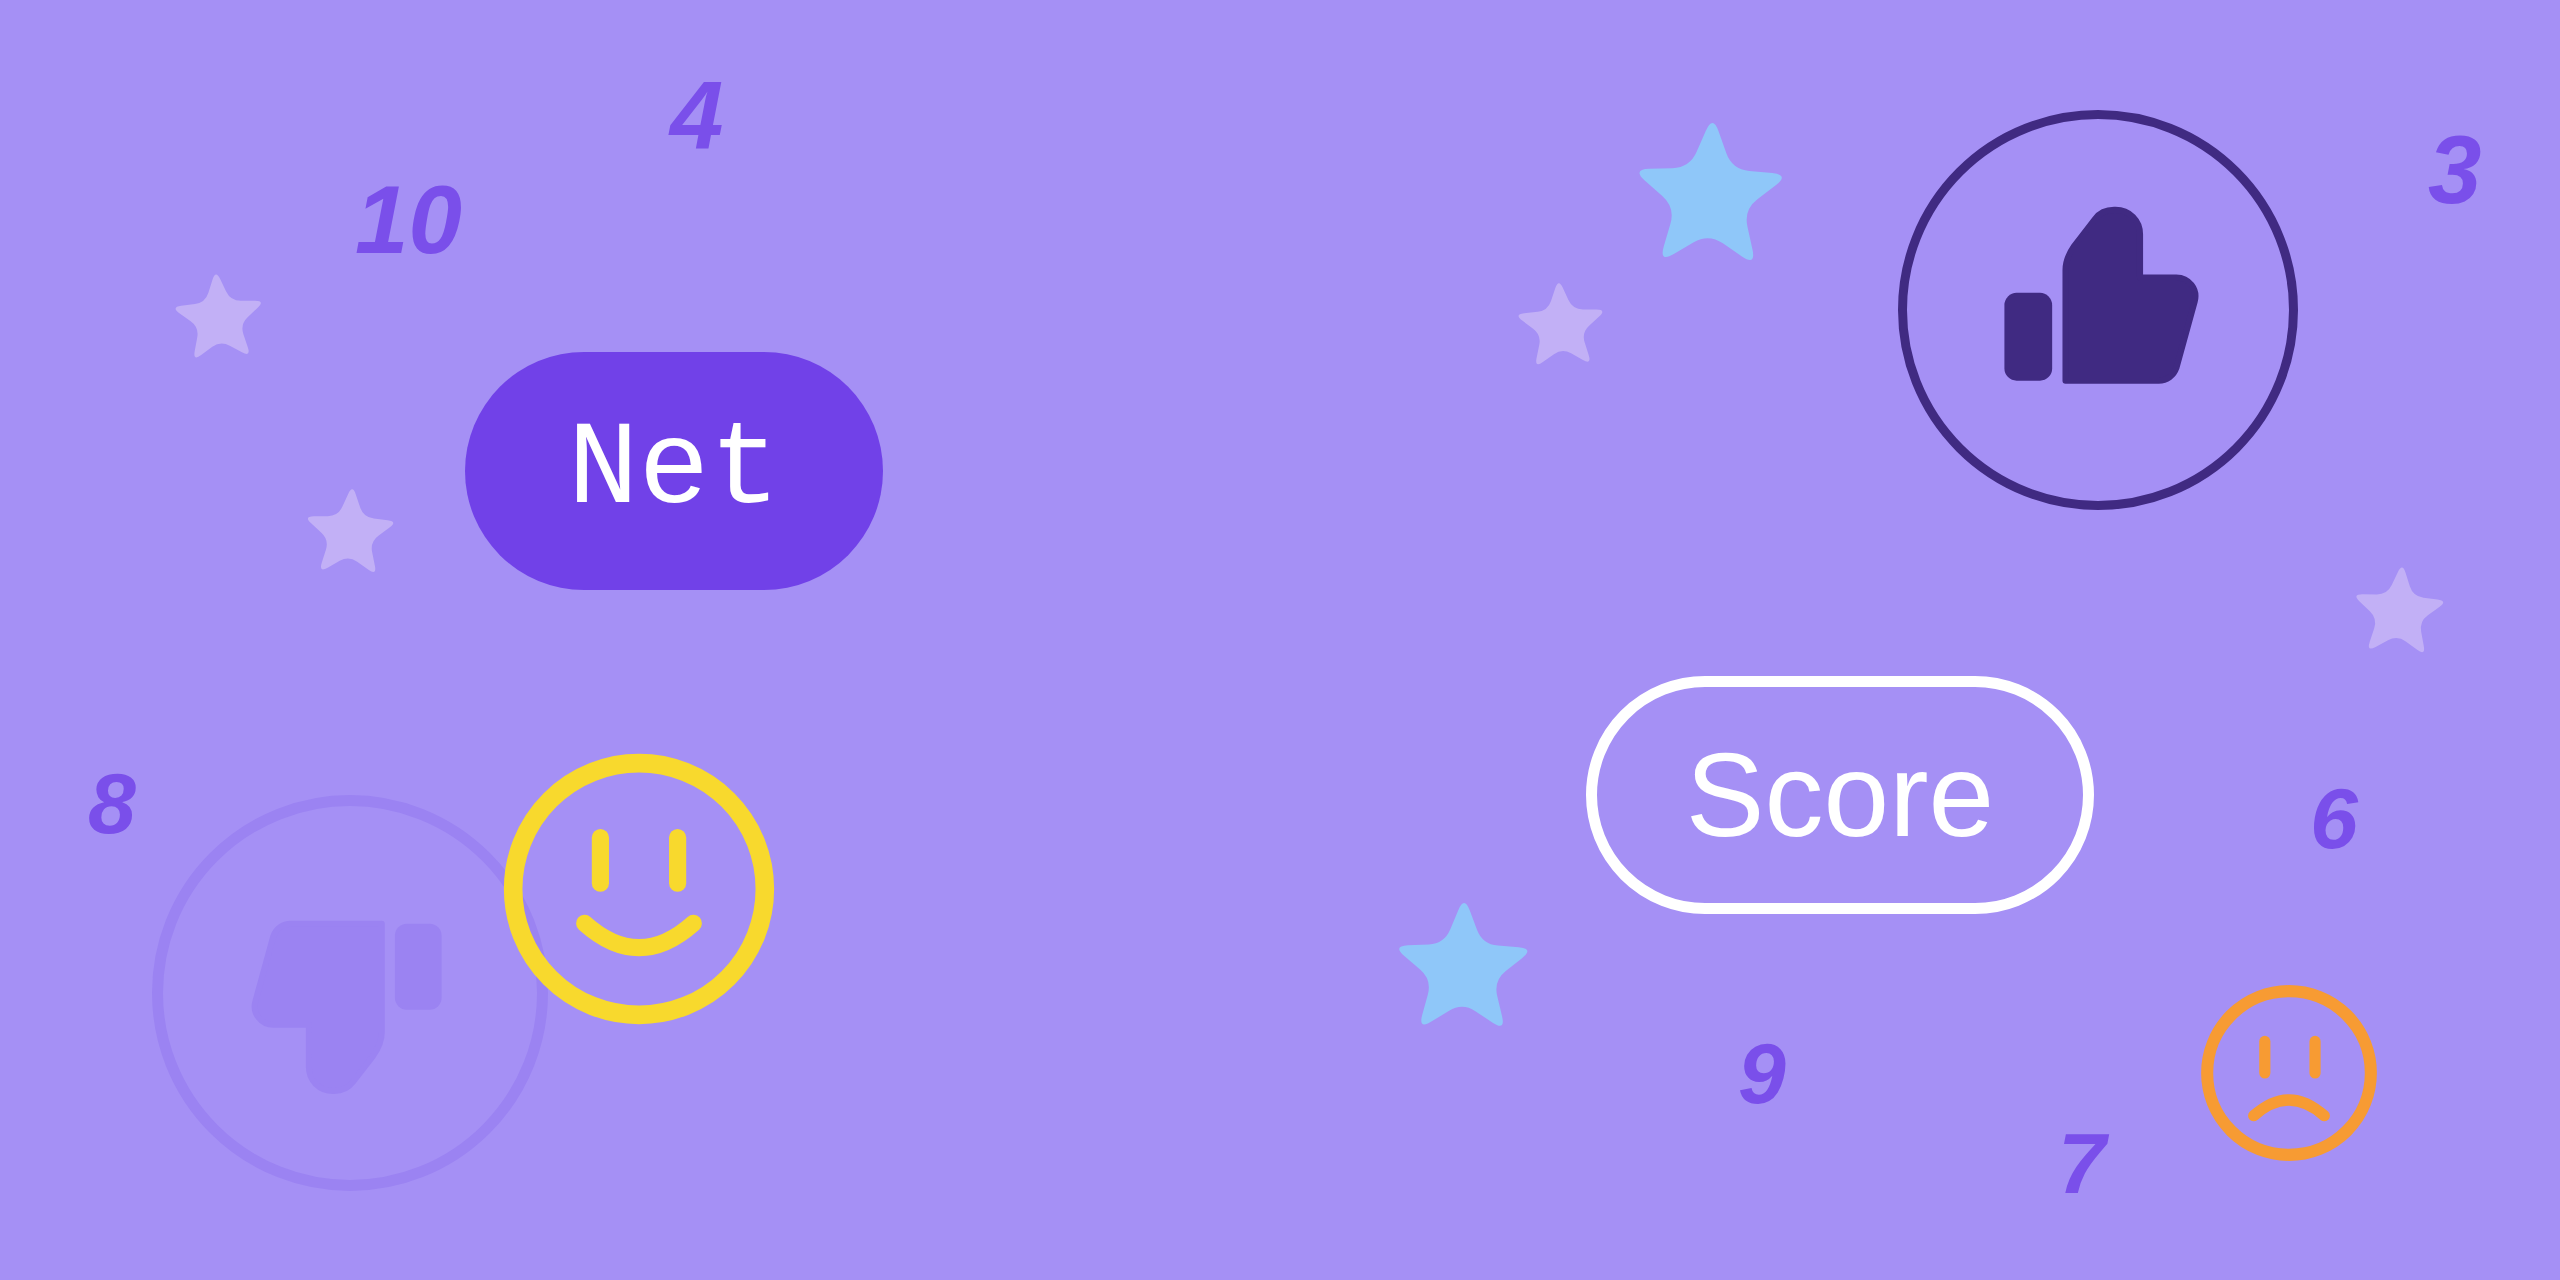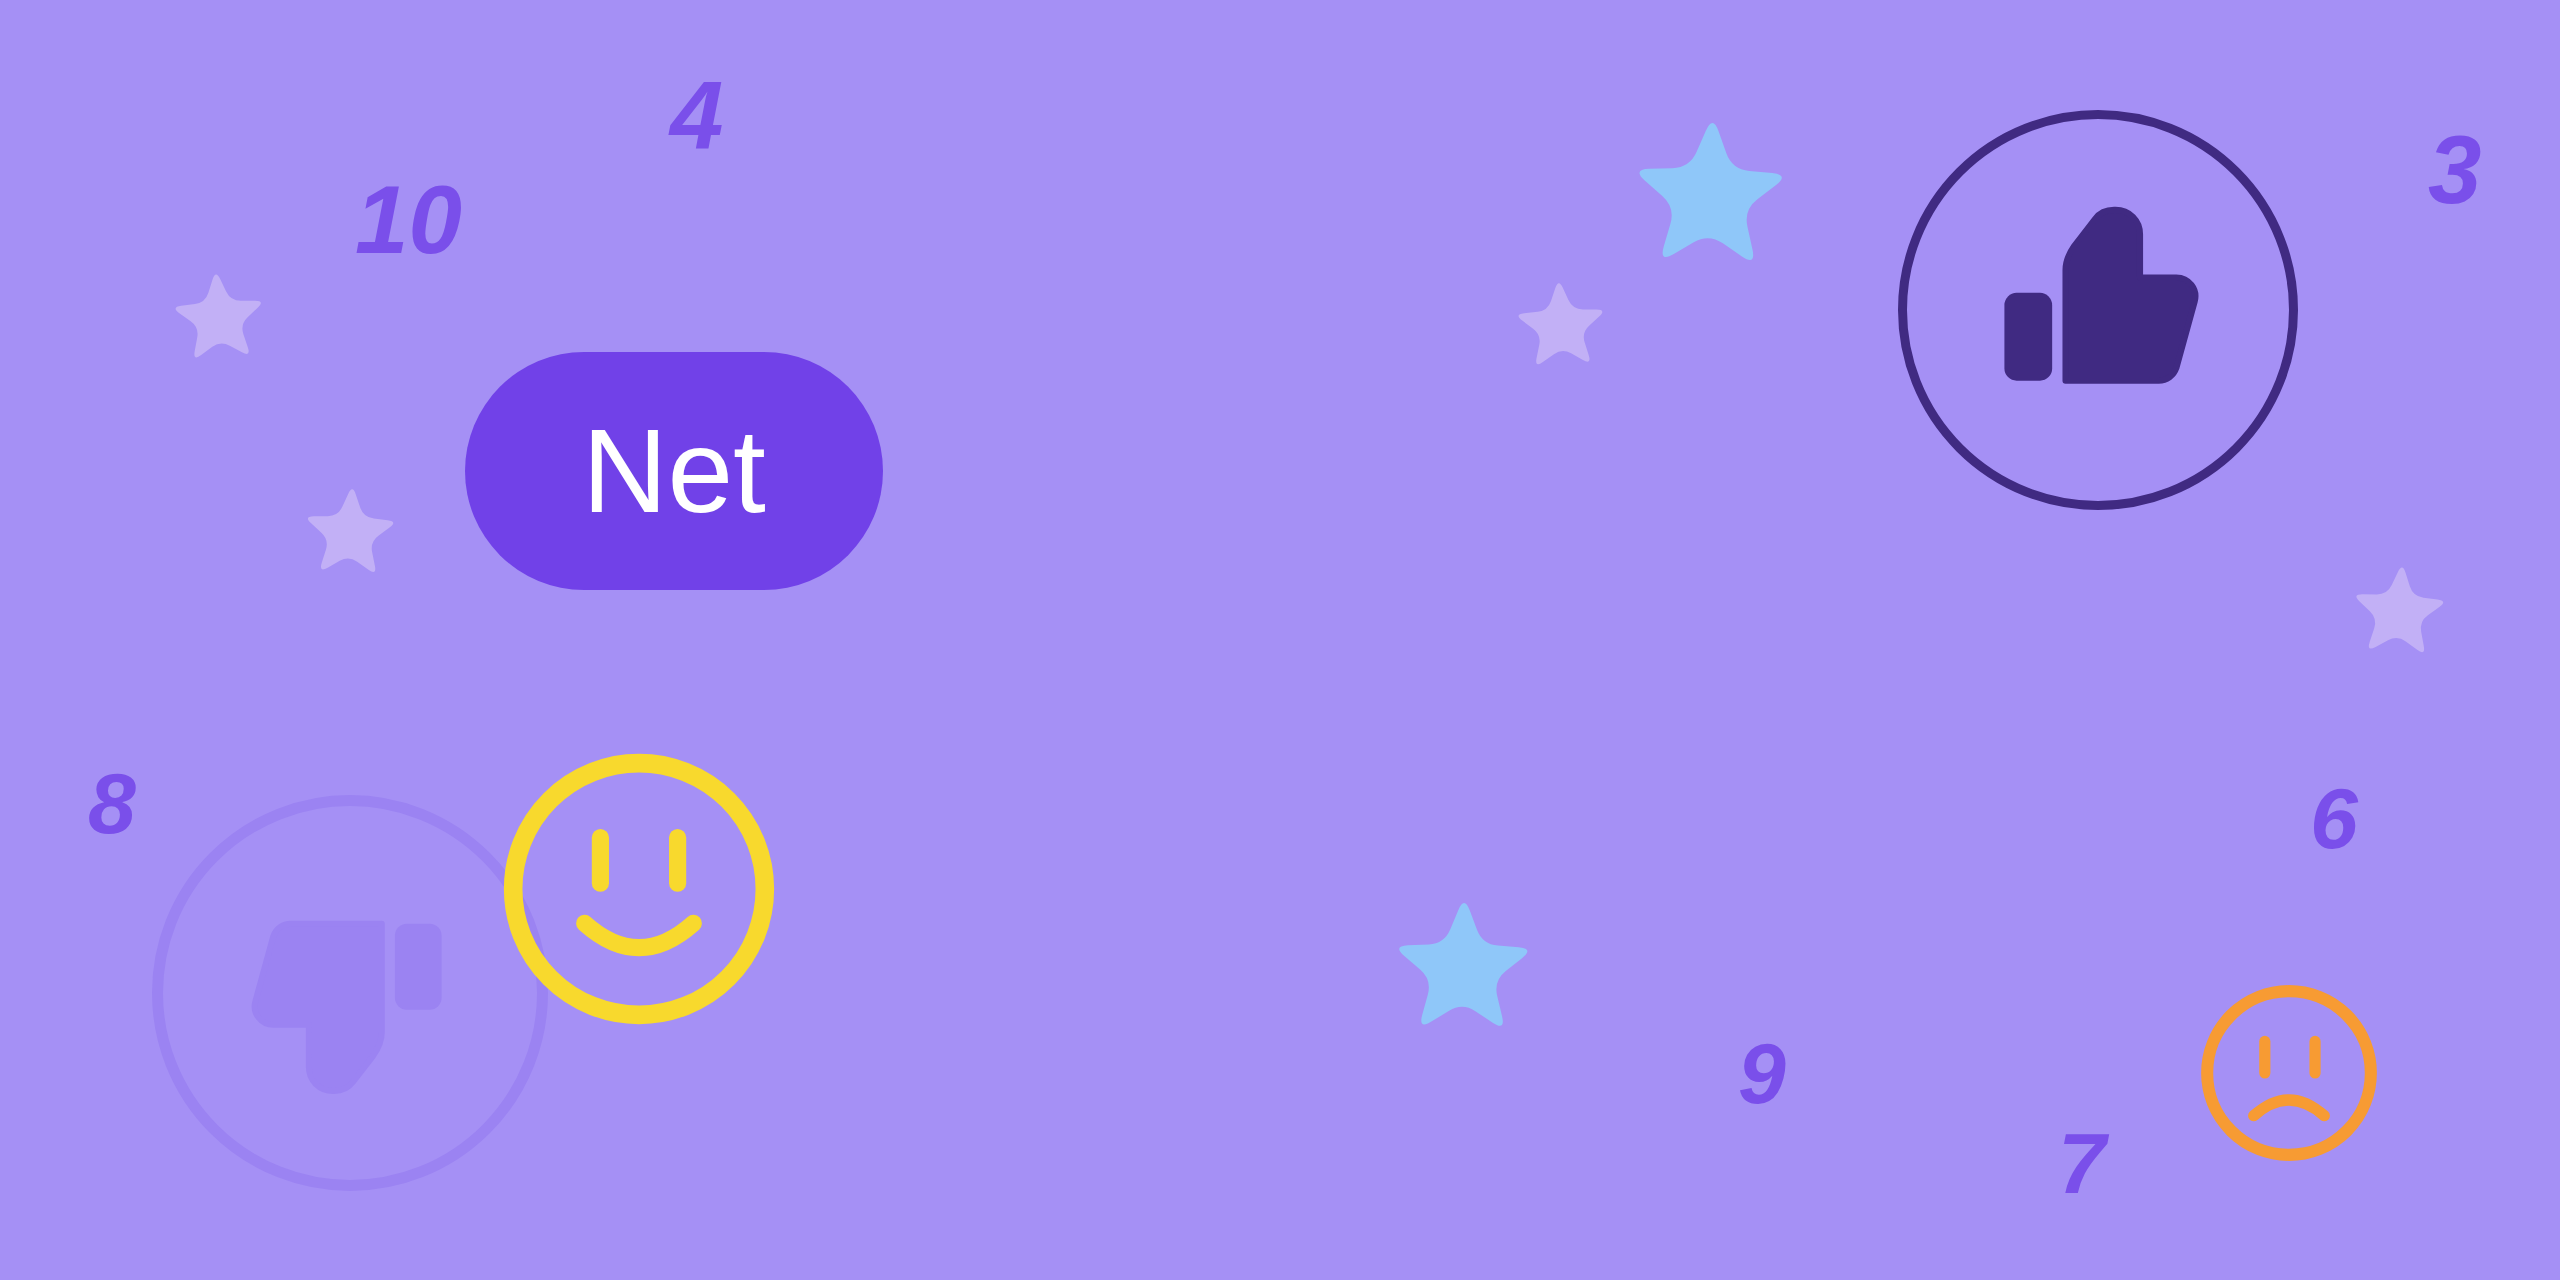--- a/index.html
+++ b/index.html
@@ -26,20 +26,21 @@
     white-space:nowrap;
     line-height:1;
   }
   .pill-net {
     left:465px; top:352px;
     width:418px; height:238px;
     background:#7141e8;
     color:#ffffff;
     font-size:118px;
     font-weight:400;
+    font-family:Liberation Mono, monospace;
   }
   .pill-promoter {
     left:886px; top:512px;
     width:696px; height:236px;
     border:11px solid #137bec;
     color:#137bec;
     font-size:118px;
     font-weight:400;
   }
   .pill-score {
@@ -163,14 +164,17 @@
       <line x1="64" y1="33" x2="64" y2="50" stroke="#f79b33" stroke-width="6" stroke-linecap="round" id="sf-eye-r"></line>
       <path d="M31 73 Q50 56 69 73" fill="none" stroke="#f79b33" stroke-width="6" stroke-linecap="round" id="sf-mouth"></path>
     </svg>
   </div>
 
   <div class="pill pill-net" style="left: 465px; top: 352px; width: 418px; height: 238px; color: rgb(255, 255, 255); background: rgb(113, 65, 232);">
     <span>Net</span>
   </div>
 
 
+  <div class="pill pill-score" style="left: 1586px; top: 676px; width: 508px; height: 238px; color: rgb(255, 255, 255); border-color: rgb(255, 255, 255);">
+    <span>Score</span>
+  </div>
 
 </div>
 
 </body></html>

